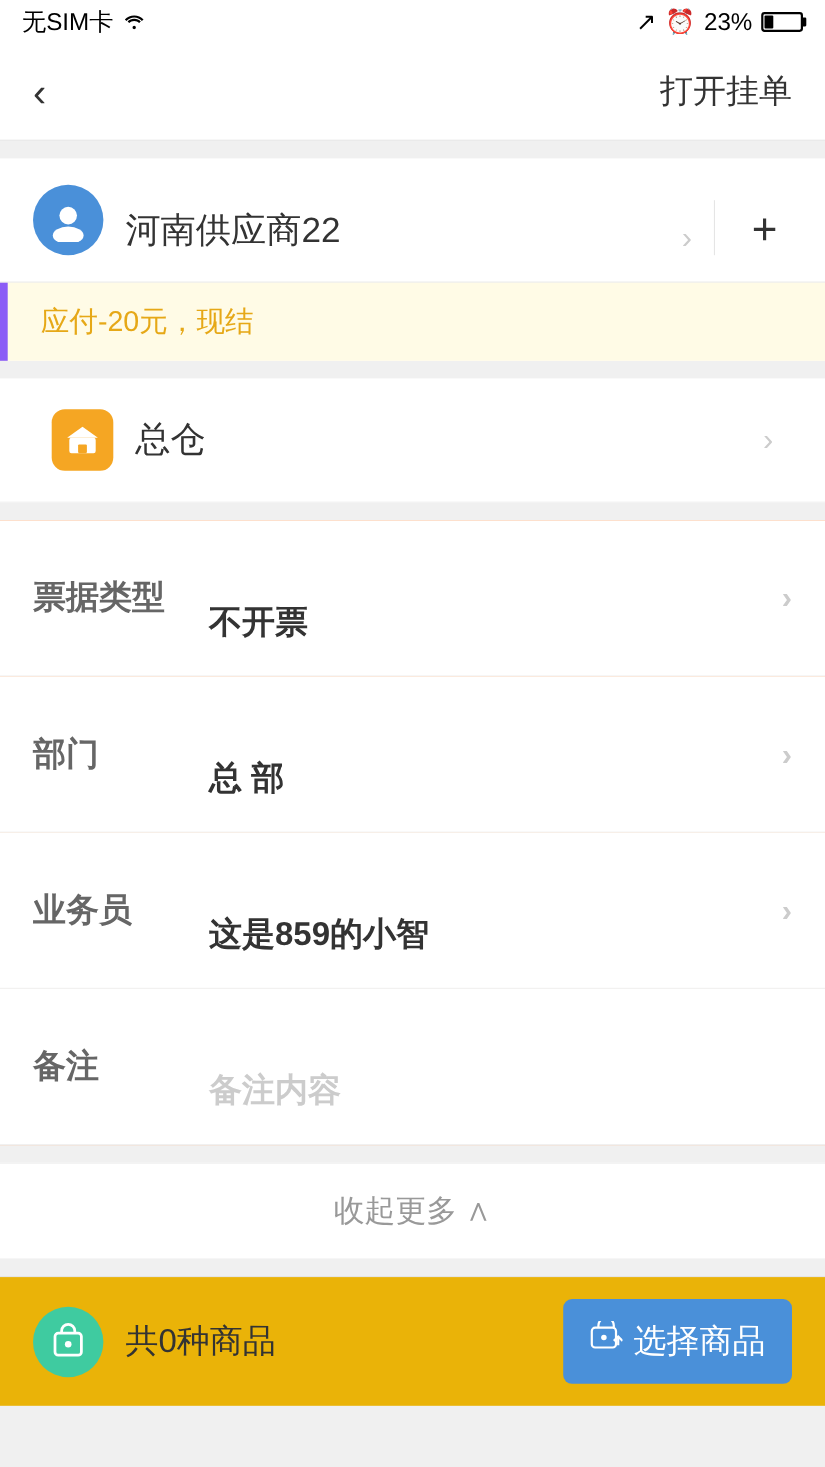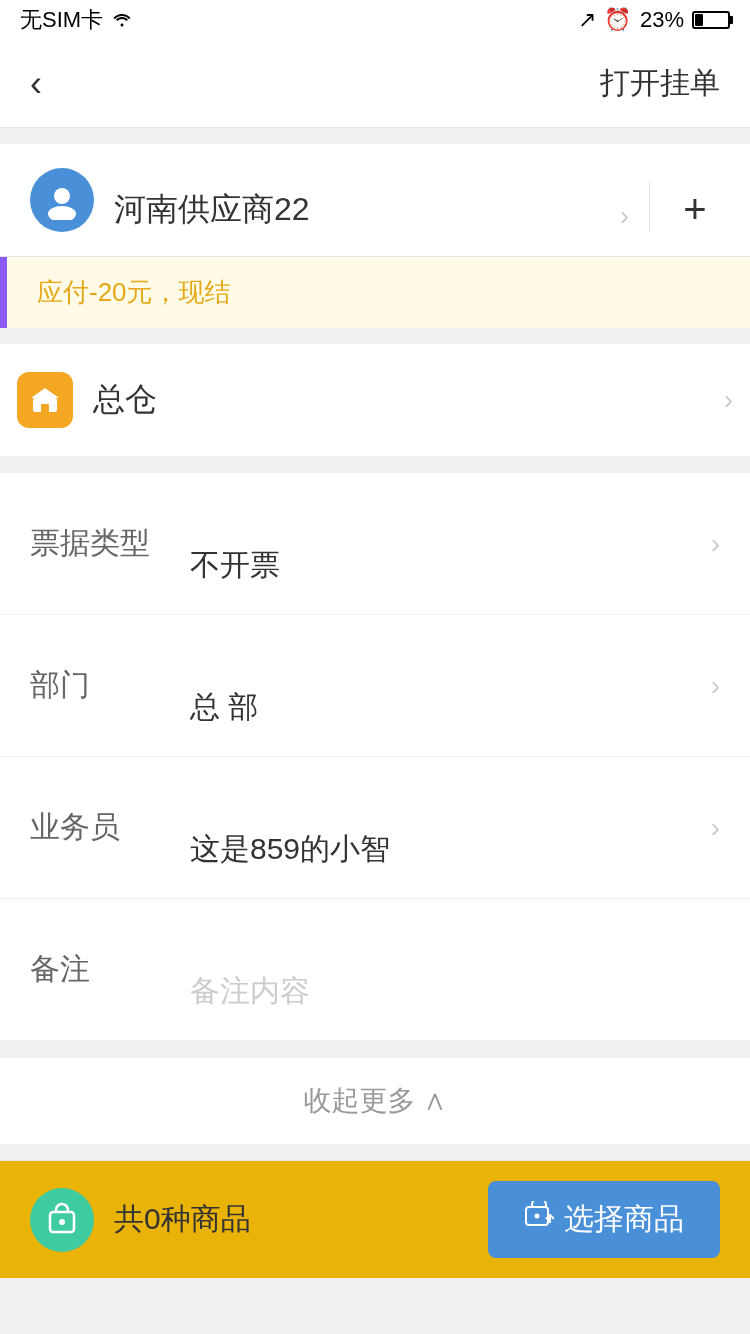--- a/index.html
+++ b/index.html
@@ -149,21 +149,21 @@
     }
 
     
     .warehouse-card {
       background: #fff;
       margin-top: 16px;
     }
     .row-item {
       display: flex;
       align-items: center;
-      padding: 28px 17px;
+      padding: 28px 47px;
       background: #fff;
       border-bottom: 1px solid #f0f0f0;
     }
     .row-icon-orange {
       width: 56px;
       height: 56px;
       border-radius: 12px;
       background: #f5a623;
       display: flex;
       align-items: center;
@@ -174,20 +174,21 @@
     .row-label {
       flex: 1;
       font-size: 32px;
       color: #333;
     }
 
     
     .form-card {
       background: #f97316;
       margin-top: 16px;
+      font-weight: bold;
     }
     .form-row {
       display: flex;
       align-items: center;
       padding: 28px 30px;
       border-bottom: 1px solid #f0f0f0;
       background: #fff;
     }
     .form-key {
       font-size: 30px;
@@ -241,21 +242,21 @@
     .product-count {
       flex: 1;
       font-size: 30px;
       color: #333;
     }
     .select-btn {
       background: #4a90d9;
       color: #fff;
       border: none;
       border-radius: 8px;
-      padding: 18px 36px;
+      padding: 18px 24px;
       font-size: 30px;
       cursor: pointer;
       display: flex;
       align-items: center;
       gap: 10px;
     }
     .select-btn-icon {
       font-size: 28px;
     }
   </style>

